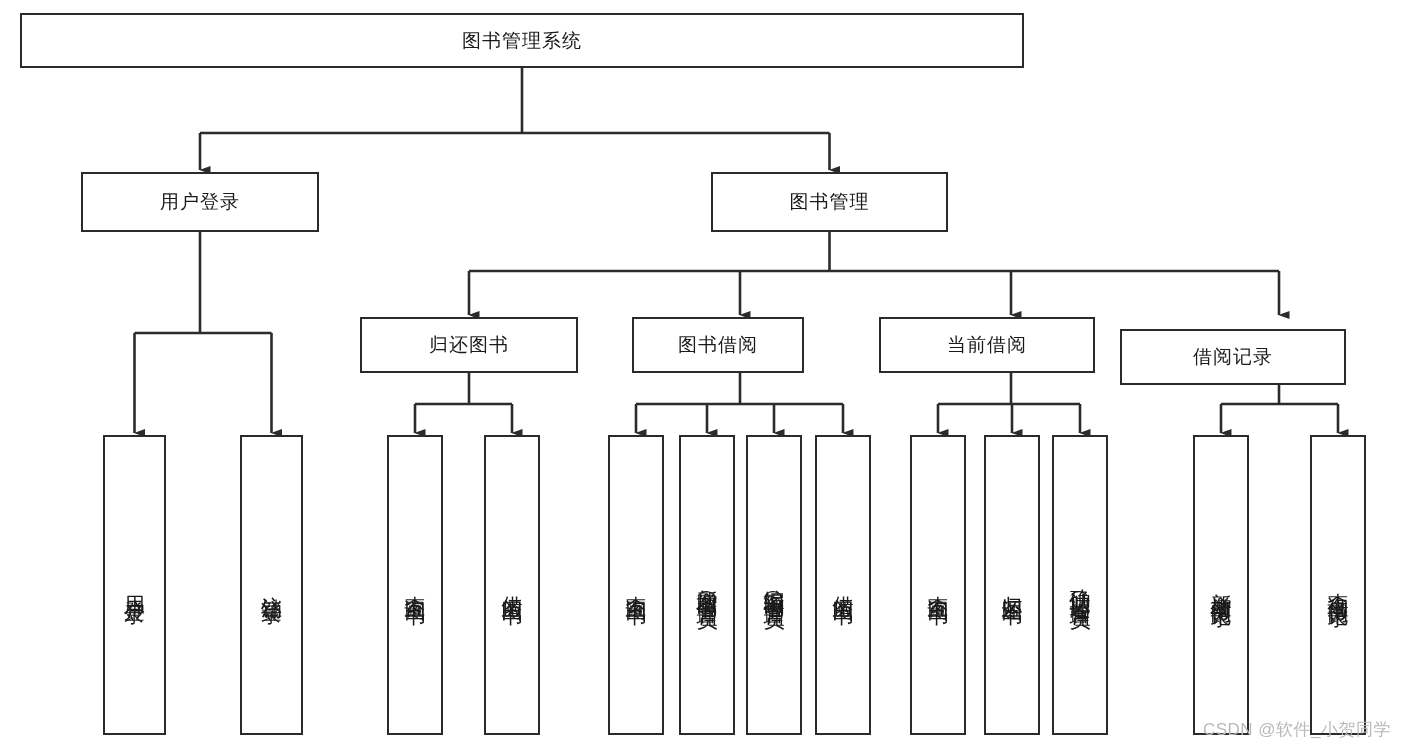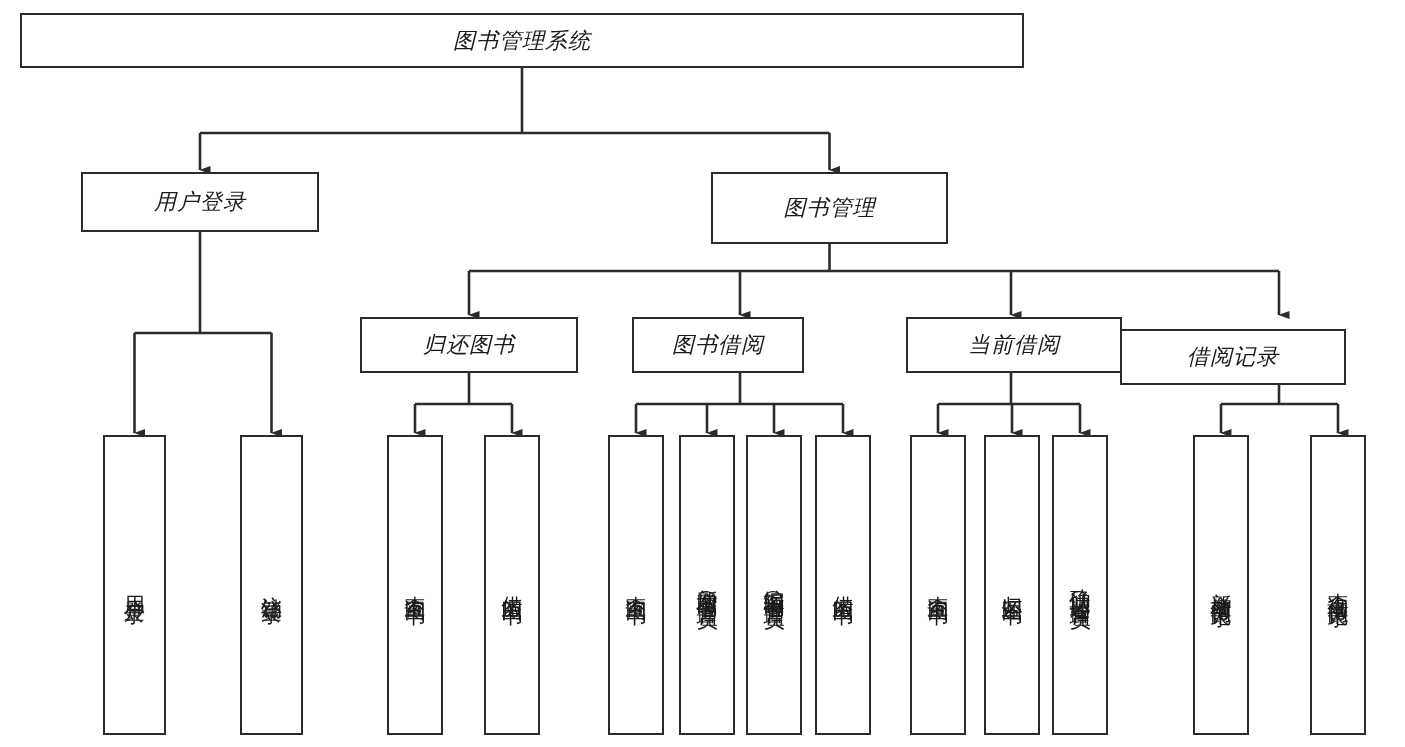--- a/index.html
+++ b/index.html
@@ -31,23 +31,22 @@
     position: absolute;
     box-sizing: border-box;
     background: #ffffff;
     border: 2px solid #2b2b2b;
     display: flex;
     align-items: center;
     justify-content: center;
     color: #1a1a1a;
   }
   .node-box.horiz {
-    font-size: 22px;
+    font-size: 19px;
     letter-spacing: 1px;
-    font-style: italic;
   }
   .node-box.vert {
     writing-mode: vertical-rl;
     text-orientation: upright;
     font-size: 21px;
     letter-spacing: 3px;
     line-height: 1.05;
     padding-top: 4px;
     padding-bottom: 4px;
   }
@@ -119,30 +118,30 @@
       </g>
   </svg>
 
   <div id="nodes-layer">
       <div class="node-box horiz" style="left: 20px; top: 13px; width: 1004px; height: 55px;">
         <span class="node-label">图书管理系统</span>
       </div>
       <div class="node-box horiz" style="left: 81px; top: 172px; width: 238px; height: 60px;">
         <span class="node-label">用户登录</span>
       </div>
-      <div class="node-box horiz" style="left: 711px; top: 172px; width: 237px; height: 72px;">
+      <div class="node-box horiz" style="left: 711px; top: 172px; width: 237px; height: 60px;">
         <span class="node-label">图书管理</span>
       </div>
       <div class="node-box horiz" style="left: 360px; top: 317px; width: 218px; height: 56px;">
         <span class="node-label">归还图书</span>
       </div>
       <div class="node-box horiz" style="left: 632px; top: 317px; width: 172px; height: 56px;">
         <span class="node-label">图书借阅</span>
       </div>
-      <div class="node-box horiz" style="left: 906px; top: 317px; width: 216px; height: 56px;">
+      <div class="node-box horiz" style="left: 879px; top: 317px; width: 216px; height: 56px;">
         <span class="node-label">当前借阅</span>
       </div>
       <div class="node-box horiz" style="left: 1120px; top: 317px; width: 226px; height: 56px; margin-top: 12px;">
         <span class="node-label">借阅记录</span>
       </div>
       <div class="node-box vert" style="left: 103px; top: 435px; width: 63px; height: 300px;">
         <span class="node-label">用户登录</span>
       </div>
       <div class="node-box vert" style="left: 240px; top: 435px; width: 63px; height: 300px;">
         <span class="node-label">注销登录</span>
@@ -175,13 +174,14 @@
         <span class="node-label">确认归还（管理员）</span>
       </div>
       <div class="node-box vert" style="left: 1193px; top: 435px; width: 56px; height: 300px;">
         <span class="node-label">新增借阅记录</span>
       </div>
       <div class="node-box vert" style="left: 1310px; top: 435px; width: 56px; height: 300px;">
         <span class="node-label">查询借阅记录</span>
       </div>
     </div>
 
+  <div id="watermark">CSDN @软件_小贺同学</div>
 </div>
 
 </body></html>

